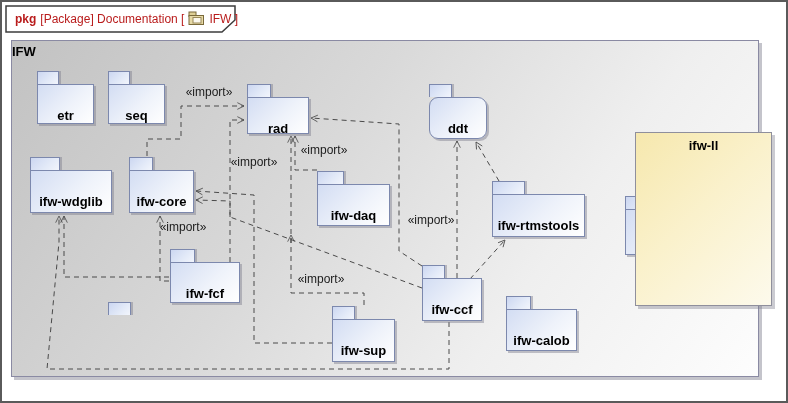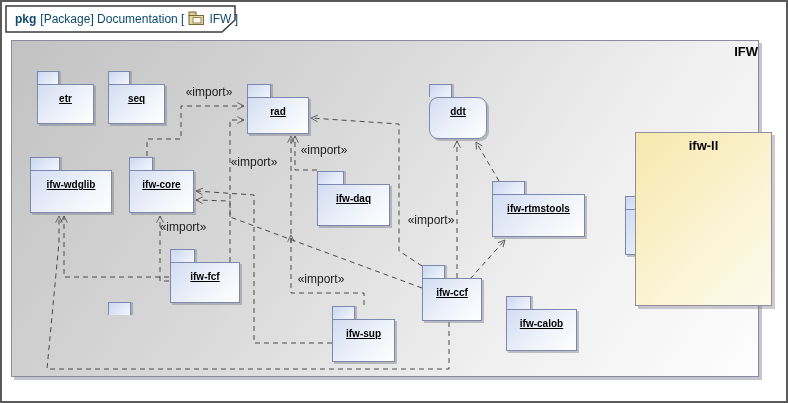--- a/index.html
+++ b/index.html
@@ -9,61 +9,60 @@
   }
   
   #ifw-frame{
     position:absolute;left:9px;top:38px;width:746px;height:335px;
     border:1px solid #8a8aa3;
     background:linear-gradient(125deg,#c2c2c2 0%,#d9d9d9 40%,#efefef 70%,#fdfdfd 100%);
     box-shadow:3px 3px 0 rgba(125,125,140,0.45);
     z-index:1;
   }
   #ifw-title{
-    position:absolute;left:0;right:0;top:3px;text-align:right;
+    position:absolute;left:0;right:0;top:3px;text-align:left;
     font-size:13px;font-weight:bold;color:#000;
   }
   #edge-layer{position:absolute;left:0;top:0;width:788px;height:403px;z-index:2;}
   #node-layer{position:absolute;left:0;top:0;width:788px;height:403px;z-index:3;pointer-events:none;}
   .pkg{position:absolute;pointer-events:auto;}
   .pkg .tab{
     position:absolute;left:0;top:0;height:13px;box-sizing:border-box;
     border:1px solid #7c88ad;border-bottom:none;
     background:linear-gradient(135deg,#ccd7f1 0%,#e3eaf8 60%,#f2f5fc 100%);
     box-shadow:2px 0 0 rgba(125,125,140,0.45);
   }
   .pkg .body{
     position:absolute;left:0;top:13px;box-sizing:border-box;
     border:1px solid #7c88ad;
     background:linear-gradient(135deg,#d3ddf3 0%,#eef2fa 55%,#ffffff 100%);
     box-shadow:2px 2px 0 rgba(125,125,140,0.45);
     text-align:center;
   }
   .pkg .lbl{
-    display:block;padding-top:8px;font-size:10px;font-weight:bold;color:#000;
+    display:block;padding-top:23px;font-size:13px;font-weight:bold;color:#000;
     white-space:nowrap;
-    text-decoration:underline;
   }
   #yellow-pkg{
     position:absolute;box-sizing:border-box;border:1px solid #8f8f9c;
     background:linear-gradient(135deg,#f6e8ae 0%,#faf1cb 45%,#fdfaec 100%);
     box-shadow:3px 3px 0 rgba(125,125,140,0.4);
     z-index:3;
   }
   #yellow-pkg .ylbl{
     display:block;text-align:center;padding-top:5px;font-size:13px;font-weight:bold;color:#000;
   }
   .imp{
     position:absolute;z-index:4;font-size:12px;color:#1c1c1c;
     transform:translate(-50%,-50%);white-space:nowrap;
   }
   
   #header{position:absolute;left:3px;top:3px;width:250px;height:30px;z-index:5;}
   #header-text{
-    position:absolute;left:10px;top:6px;font-size:12px;color:#0c4a6e;white-space:nowrap;
+    position:absolute;left:10px;top:6px;font-size:12px;color:#b91c1c;white-space:nowrap;
     display:flex;align-items:center;gap:4px;
   }
   #header-text .kw{font-weight:bold;}
   .edge-path{fill:none;stroke:#4a4a4a;stroke-width:1;stroke-dasharray:5,4;}
 </style>
 </head>
 <body>
 
 <div id="canvas">
 

